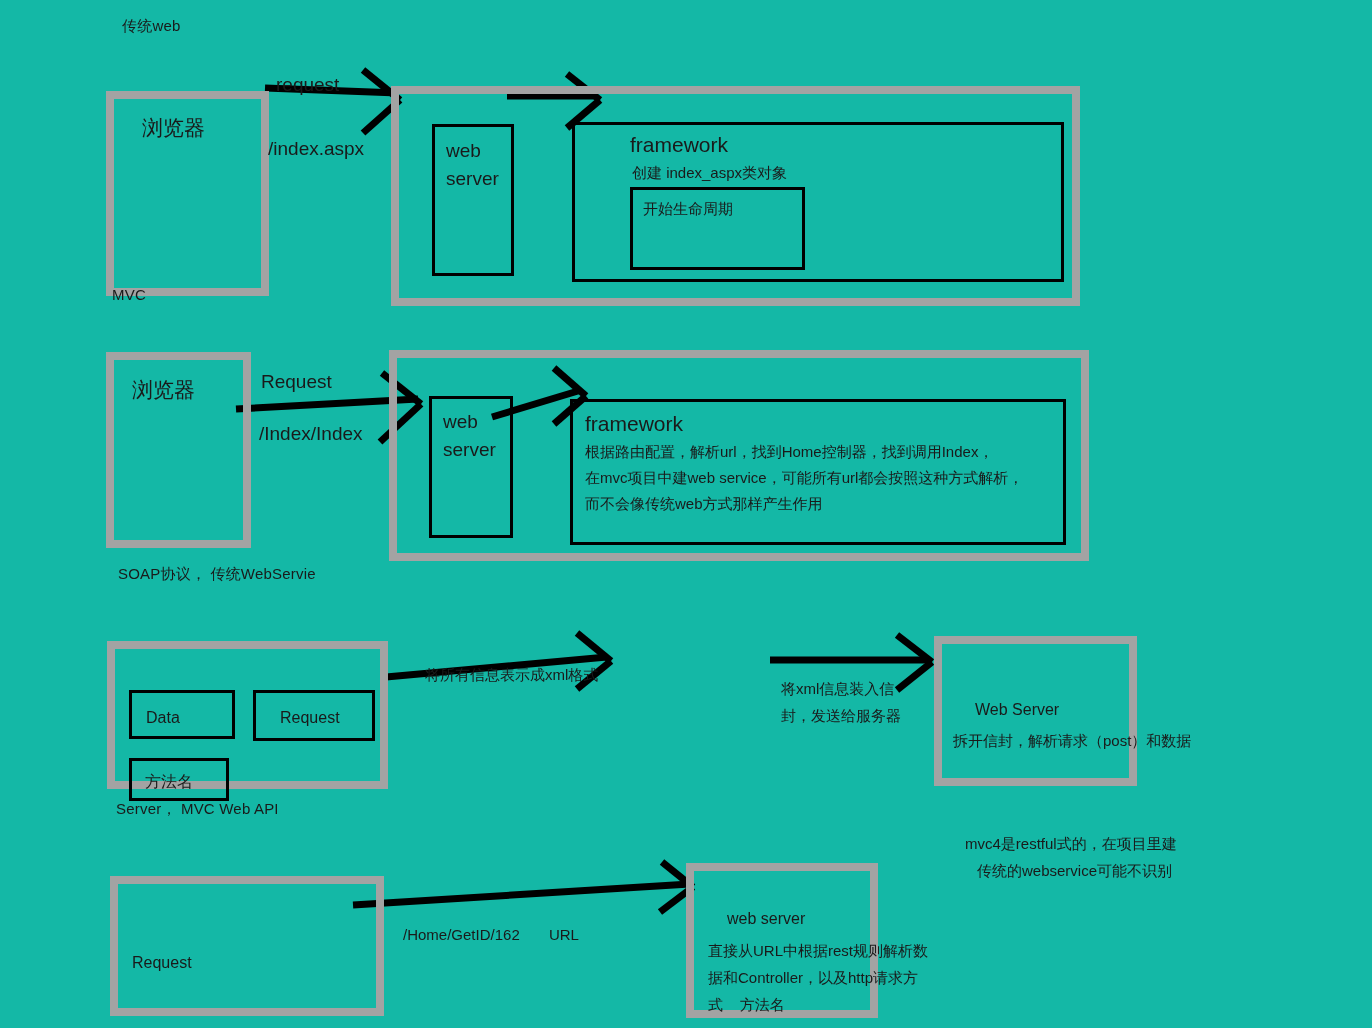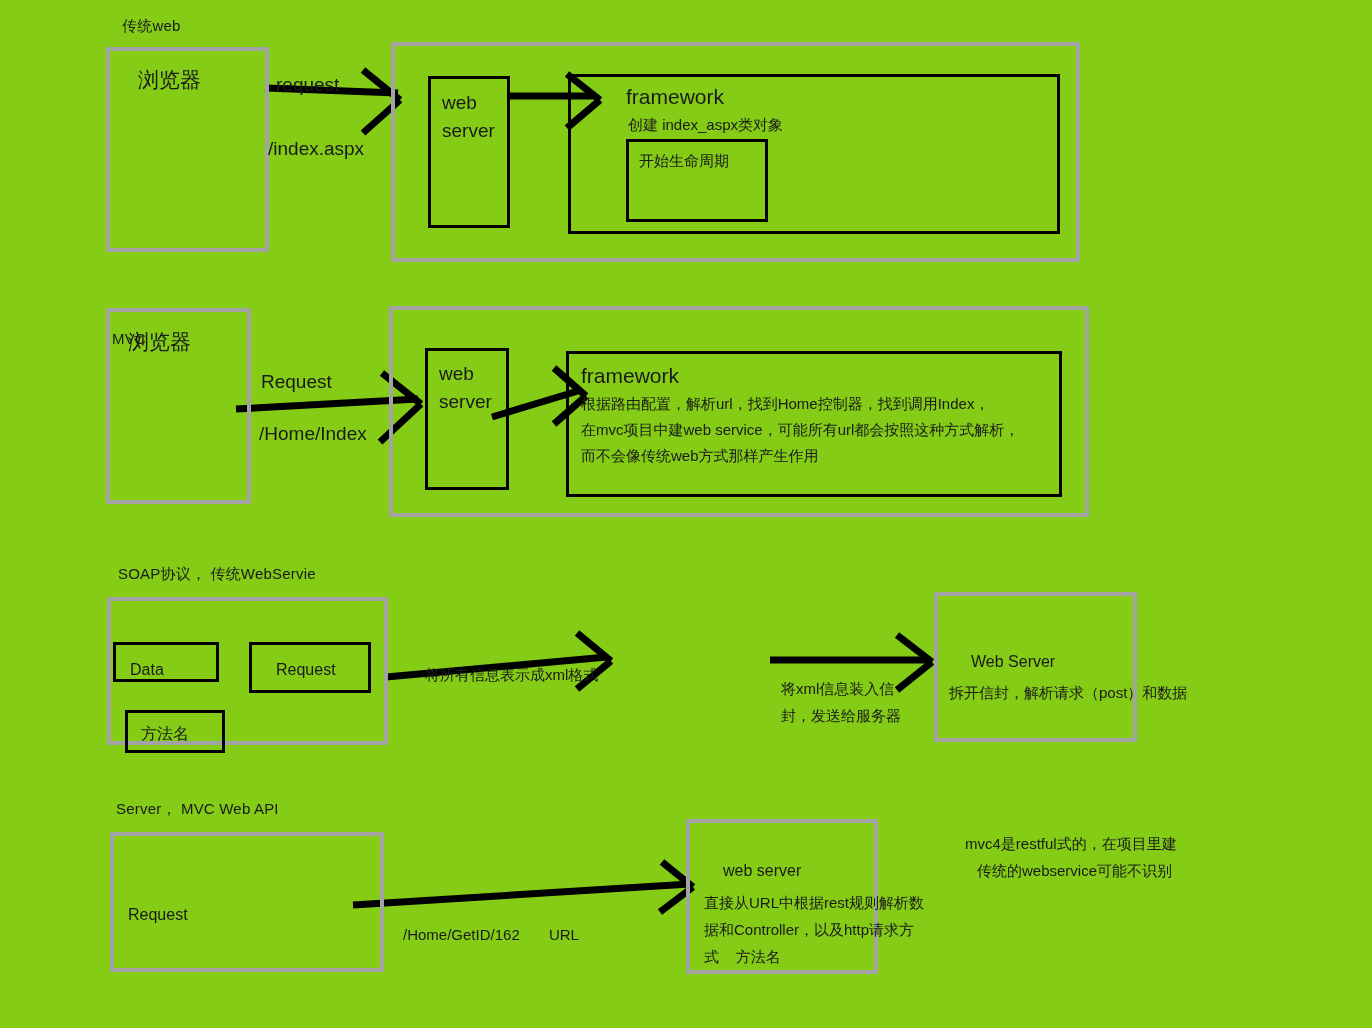--- a/index.html
+++ b/index.html
@@ -8,28 +8,29 @@
     background: #ffffff;
   }
   body {
     font-family: "Liberation Sans", "DejaVu Sans", sans-serif;
     color: #1a1a1a;
   }
   #canvas {
     position: relative;
     width: 1372px;
     height: 1028px;
-    background: #84cc16;
+    background: #14b8a6;
     overflow: hidden;
   }
   .box {
     position: absolute;
-    border: 4px solid #a3a3a3;
+    border: 8px solid #a3a3a3;
     box-sizing: border-box;
     background: transparent;
+    margin-top: 44px;
   }
   .box-thin {
     position: absolute;
     border: 3px solid #000000;
     box-sizing: border-box;
     background: transparent;
   }
   .lbl {
     position: absolute;
     white-space: pre;
@@ -133,55 +134,55 @@
   <div class="box" style="left:391px; top:42px; width:689px; height:220px;">
 
     <div class="box-thin" style="left:33px; top:30px; width:82px; height:152px;">
       <div class="lbl box-title-md" style="left:11px; top:10px; line-height:1.45;">web
 server</div>
     </div>
 
     <div class="box-thin" style="left:173px; top:28px; width:492px; height:160px;">
       <div class="lbl box-title-lg" style="left:55px; top:6px;">framework</div>
       <div class="lbl note-sm" style="left:57px; top:38px;">创建 index_aspx类对象</div>
-      <div class="box-thin" style="left:55px; top:62px; width:142px; height:83px;">
+      <div class="box-thin" style="left:55px; top:62px; width:175px; height:83px;">
         <div class="lbl note-sm" style="left:10px; top:9px;">开始生命周期</div>
       </div>
     </div>
   </div>
 
-  <div class="lbl section-title" style="left:112px; top:285px;margin-top:44px;">MVC</div>
+  <div class="lbl section-title" style="left:112px; top:285px;">MVC</div>
 
   <div class="box" style="left:106px; top:308px; width:145px; height:196px;">
     <div class="lbl box-title-lg" style="left:18px; top:16px;">浏览器</div>
   </div>
 
   <div class="lbl edge-label" style="left:261px; top:369px;">Request</div>
-  <div class="lbl edge-label" style="left:259px; top:421px;">/Home/Index</div>
+  <div class="lbl edge-label" style="left:259px; top:421px;">/Index/Index</div>
 
   <div class="box" style="left:389px; top:306px; width:700px; height:211px;">
 
     <div class="box-thin" style="left:32px; top:38px; width:84px; height:142px;">
       <div class="lbl box-title-md" style="left:11px; top:9px; line-height:1.45;">web
 server</div>
     </div>
 
     <div class="box-thin" style="left:173px; top:41px; width:496px; height:146px;">
       <div class="lbl box-title-lg" style="left:12px; top:8px;">framework</div>
       <div class="lbl note-sm multiline" style="left:12px; top:38px;">根据路由配置，解析url，找到Home控制器，找到调用Index，</div>
       <div class="lbl note-sm multiline" style="left:12px; top:64px;">在mvc项目中建web service，可能所有url都会按照这种方式解析，</div>
       <div class="lbl note-sm multiline" style="left:12px; top:90px;">而不会像传统web方式那样产生作用</div>
     </div>
   </div>
 
   <div class="lbl section-title" style="left:118px; top:564px;">SOAP协议， 传统WebServie</div>
 
   <div class="box" style="left:107px; top:597px; width:281px; height:148px;">
 
-    <div class="box-thin" style="left:2px; top:41px; width:106px; height:40px;">
+    <div class="box-thin" style="left:14px; top:41px; width:106px; height:49px;">
       <div class="lbl box-title-sm" style="left:14px; top:14px;">Data</div>
     </div>
 
     <div class="box-thin" style="left:138px; top:41px; width:122px; height:51px;">
       <div class="lbl box-title-sm" style="left:24px; top:14px;">Request</div>
     </div>
 
     <div class="box-thin" style="left:14px; top:109px; width:100px; height:43px;">
       <div class="lbl box-title-sm" style="left:13px; top:10px;">方法名</div>
     </div>

